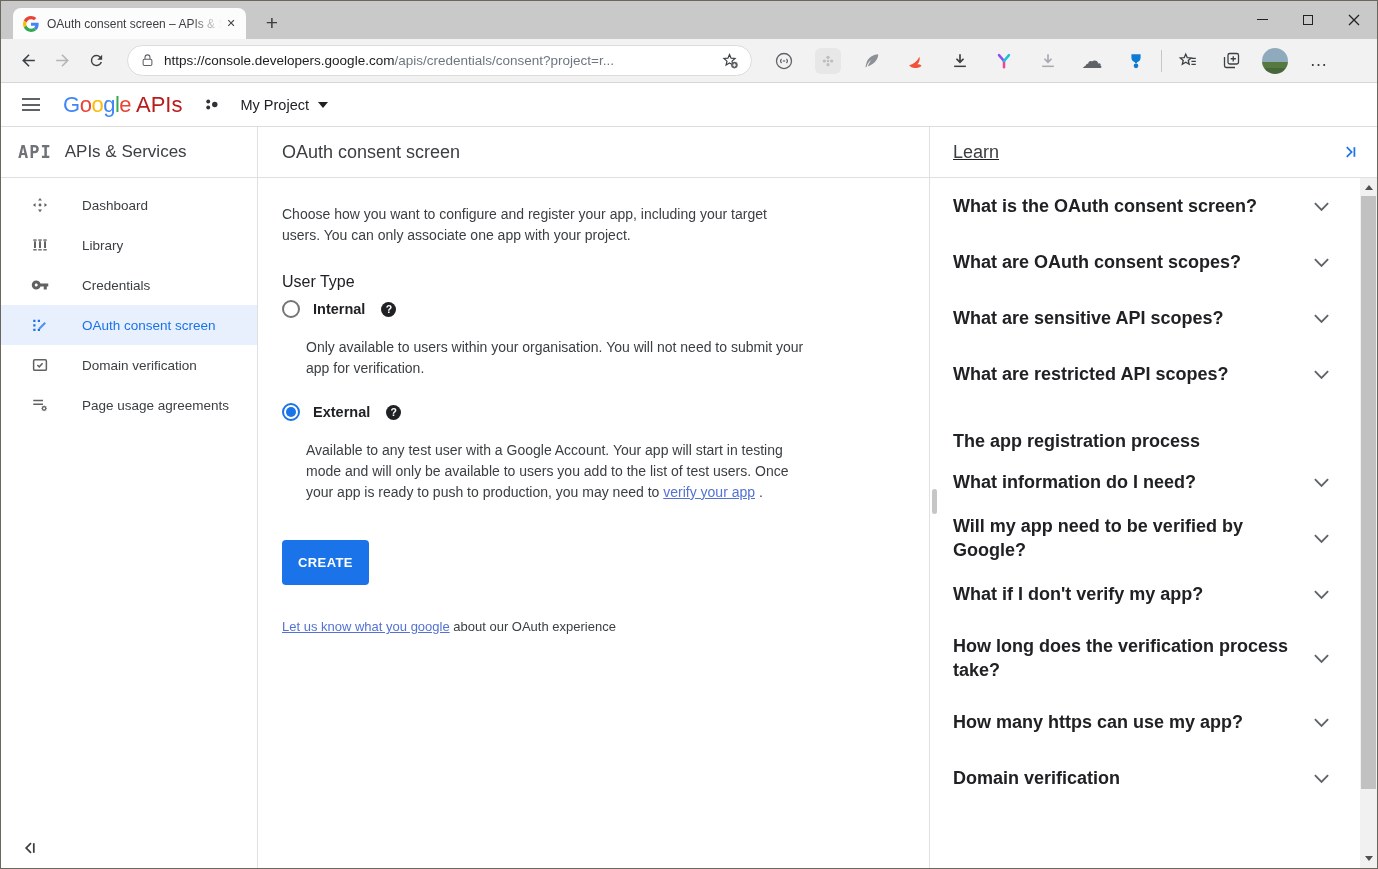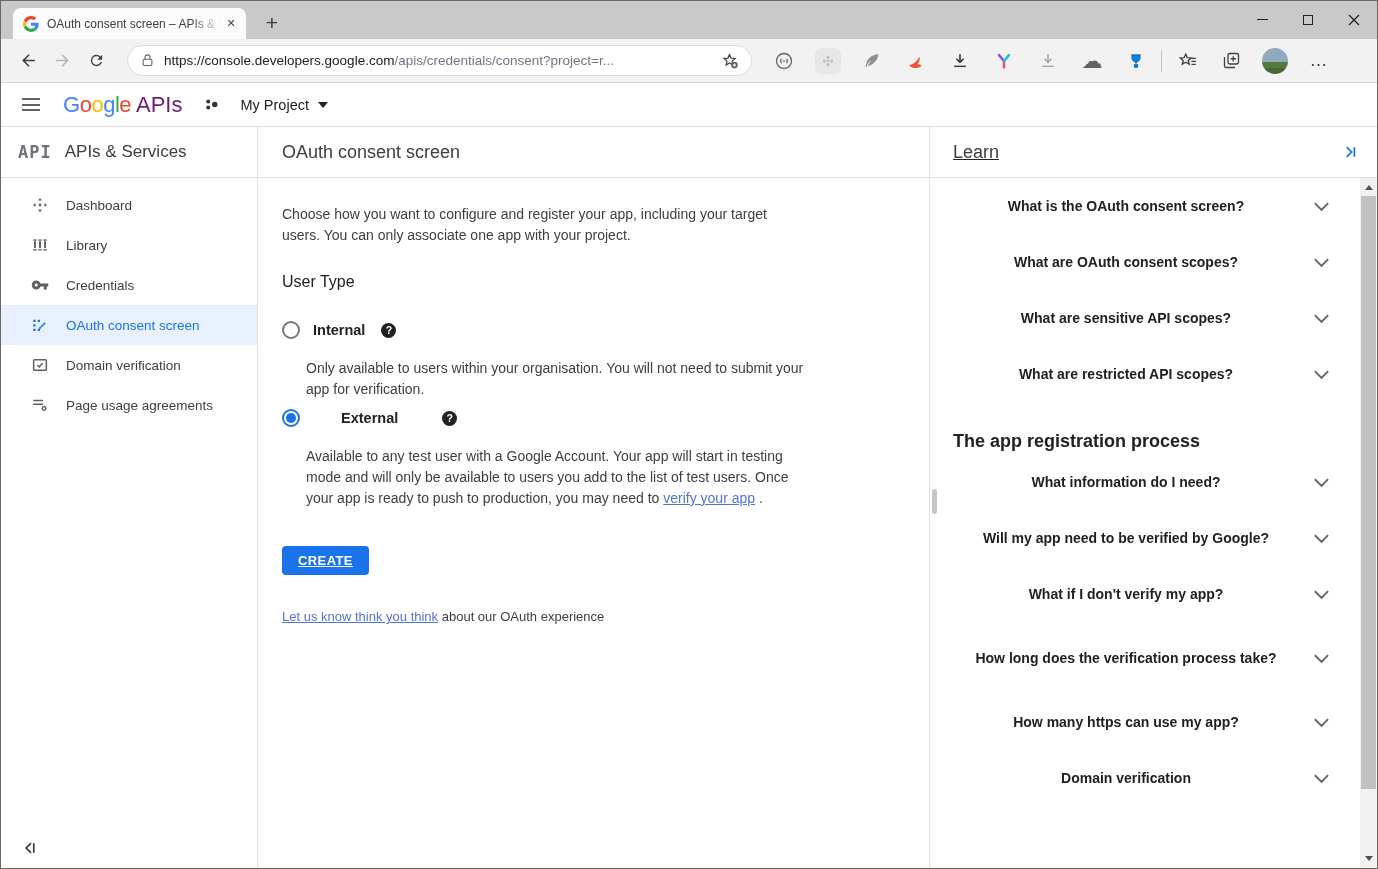--- a/index.html
+++ b/index.html
@@ -50,21 +50,21 @@
 
   
   .gcp-header { position:absolute; top:82px; left:0; right:0; height:44px; background:#fff;
                 border-bottom:1px solid #ddd; display:flex; align-items:center; }
   .hamburger { margin-left:21px; width:24px; height:24px; display:flex; flex-direction:column;
                justify-content:center; gap:3.5px; cursor:pointer; }
   .hamburger span { display:block; width:18px; height:2px; background:#5f6368; }
   .gcp-logo { margin-left:17px; font-size:22px; letter-spacing:-0.5px; white-space:nowrap; }
   .gcp-logo .c0,.gcp-logo .c3 { color:#4285F4; } .gcp-logo .c1,.gcp-logo .c5 { color:#EA4335; }
   .gcp-logo .c2 { color:#FBBC05; } .gcp-logo .c4 { color:#34A853; }
-  .gcp-logo .suffix { color:#701a75; margin-left:5px; letter-spacing:0; }
+  .gcp-logo .suffix { color:#b91c1c; margin-left:5px; letter-spacing:0; }
   .proj { margin-left:22px; display:flex; align-items:center; cursor:pointer; }
   .proj-icon { display:flex; color:#2f3336; }
   .proj-label { margin-left:21px; font-size:14.5px; color:#202124; }
   .proj-caret { margin-left:9px; width:0; height:0; border-left:5px solid transparent; border-right:5px solid transparent;
                 border-top:6px solid #202124; }
   .search-wrap { position:absolute; left:403px; top:85px; width:690px; height:37px; background:#f1f3f4;
                  border-radius:8px; display:flex; align-items:center; padding:0 16px; }
   .search-wrap svg { flex:0 0 auto; }
   .search-input { margin-left:15px; flex:1; border:none; outline:none; background:transparent;
                   font-size:14.5px; font-family:inherit; color:#202124; }
@@ -83,59 +83,59 @@
   .app { position:absolute; top:126px; left:0; right:0; bottom:0; }
 
   
   .sidebar { position:absolute; left:0; top:0; bottom:0; width:257px; background:#fff; border-right:1px solid #e0e0e0; }
   .sb-header { height:51px; border-bottom:1px solid #e0e0e0; display:flex; align-items:center; padding-left:17px; }
   .api-glyph { font-family:"DejaVu Sans Mono", monospace; font-weight:700; font-size:17px; color:#6f7377; letter-spacing:1px;text-align:right; }
   .sb-title { margin-left:13px; font-size:17px; color:#3c4043; }
   .sb-list { padding-top:7px; }
   .sb-item { height:40px; display:flex; align-items:center; padding-left:30px; cursor:pointer; }
   .sb-icon { width:18px; height:18px; color:#616161; display:flex; align-items:center; justify-content:center; }
-  .sb-label { margin-left:17px; font-size:13.5px; color:#3c4043; }
+  .sb-label { margin-left:33px; font-size:13.5px; color:#3c4043; }
   .sb-item.selected { background:#e8f0fe; }
   .sb-item.selected .sb-label, .sb-item.selected .sb-icon { color:#1a73e8; }
   .collapse-btn { position:absolute; left:22px; bottom:12px; color:#3c4043; cursor:pointer; display:flex; }
 
   
   .main { position:absolute; left:257px; top:0; bottom:0; width:672px; background:#fff; border-right:1px solid #e0e0e0; }
   .main-header { height:51px; border-bottom:1px solid #e0e0e0; display:flex; align-items:center; padding-left:24px; }
   .main-title { font-size:18px; color:#3c4043; }
   .main-body { padding:26px 24px 0 24px; }
   .intro { width:500px; font-size:14px; line-height:21px; color:#3c4043; }
   .user-type { margin-top:27px; height:19px; font-size:16px; color:#202124; }
   .option-row { display:flex; align-items:center; height:18px; }
-  .row-internal { margin-top:29px; }
-  .row-external { margin-top:9px;gap:28px; }
+  .row-internal { margin-top:8px; }
+  .row-external { margin-top:24px; }
   .radio { width:18px; height:18px; border-radius:50%; border:2px solid #757575; position:relative; cursor:pointer; flex:0 0 18px; }
   .radio.checked { border-color:#1a73e8; }
   .radio.checked::after { content:""; position:absolute; inset:2px; border-radius:50%; background:#1a73e8; }
   .option-label { margin-left:13px; font-size:14.5px; font-weight:700; color:#202124; }
   .help-dot { margin-left:16px; width:15px; height:15px; border-radius:50%; background:#202124; color:#fff;
               font-size:10.5px; font-weight:700; display:flex; align-items:center; justify-content:center; cursor:pointer; }
   .option-desc { margin:19px 0 0 24px; width:498px; font-size:14px; line-height:21px; color:#3c4043; }
   a.text-link { color:#5472d3; text-decoration:underline; cursor:pointer; }
   .create-btn { margin-top:37px; display:inline-block; background:#1a73e8; color:#fff; border:none; border-radius:4px;
-                font-family:inherit; font-size:13px; font-weight:700; letter-spacing:.4px; padding:7px 16px; cursor:pointer;text-decoration:underline; }
+                font-family:inherit; font-size:13px; font-weight:700; letter-spacing:.4px; padding:15px 16px; cursor:pointer; }
   .feedback { margin-top:34px; font-size:13px; color:#3c4043; }
 
   
   .learn { position:absolute; left:929px; top:0; right:0; bottom:0; background:#fff;text-decoration:underline; }
   .learn-header { height:51px; border-bottom:1px solid #e0e0e0; display:flex; align-items:center;
                   justify-content:space-between; padding:0 19px 0 23px; }
   .learn-title { font-size:18px; color:#3c4043; }
   .panel-collapse { display:flex; cursor:pointer; }
   .learn-body { position:absolute; top:51px; left:0; right:17px; bottom:0; padding:0 30px 0 23px; overflow:hidden; }
   .learn-h { margin-top:24px; height:23px; font-size:18px; font-weight:700; color:#202124; }
   .learn-h2 { margin-top:29px; }
   .learn-item { height:56px; display:flex; align-items:center; justify-content:space-between; cursor:pointer; }
   .learn-item.tall { height:72px; }
-  .li-label { font-size:14px; font-weight:700; color:#202124; line-height:24px; width:346px;text-align:center; }
+  .li-label { font-size:18px; font-weight:700; color:#202124; line-height:24px; width:346px; }
   .chev { flex:0 0 auto; }
 
   
   .learn-scrollbar { position:absolute; right:0; top:51px; bottom:0; width:17px; background:#f1f1f1; }
   .sbar-up, .sbar-down { position:absolute; left:0; right:0; height:17px; display:flex; align-items:center; justify-content:center; cursor:pointer; }
   .sbar-up { top:1px; } .sbar-down { bottom:1px; }
   .tri-up { width:0; height:0; border-left:4.5px solid transparent; border-right:4.5px solid transparent; border-bottom:5px solid #505050; }
   .tri-down { width:0; height:0; border-left:4.5px solid transparent; border-right:4.5px solid transparent; border-top:5px solid #505050; }
   .sbar-thumb { position:absolute; left:1px; right:1px; top:18px; bottom:79px; background:#c1c1c1; cursor:pointer; }
 
@@ -431,21 +431,21 @@
 
         <div class="option-row row-external">
           <span class="radio checked"></span>
           <span class="option-label">External</span>
           <span class="help-dot">?</span>
         </div>
         <p class="option-desc"><span>Available to any test user with a Google Account. Your app will start in testing mode and will only be available to users you add to the list of test users. Once your app is ready to push to production, you may need to </span><a class="text-link">verify your app</a><span> .</span></p>
 
         <button class="create-btn">CREATE</button>
 
-        <div class="feedback"><a class="text-link">Let us know think you think</a><span> about our OAuth experience</span></div>
+        <div class="feedback"><a class="text-link">Let us know what you google</a><span> about our OAuth experience</span></div>
       </div>
     </div>
 
     <div class="learn">
       <div class="learn-header">
         <span class="learn-title">Learn</span>
         <span class="panel-collapse">
           <svg viewBox="0 0 20 20" width="16" height="16">
               <path d="M6 4l6 6-6 6" fill="none" stroke="#1a73e8" stroke-width="2.2"></path>
               <path d="M15.5 4v12" stroke="#1a73e8" stroke-width="2.2"></path>

